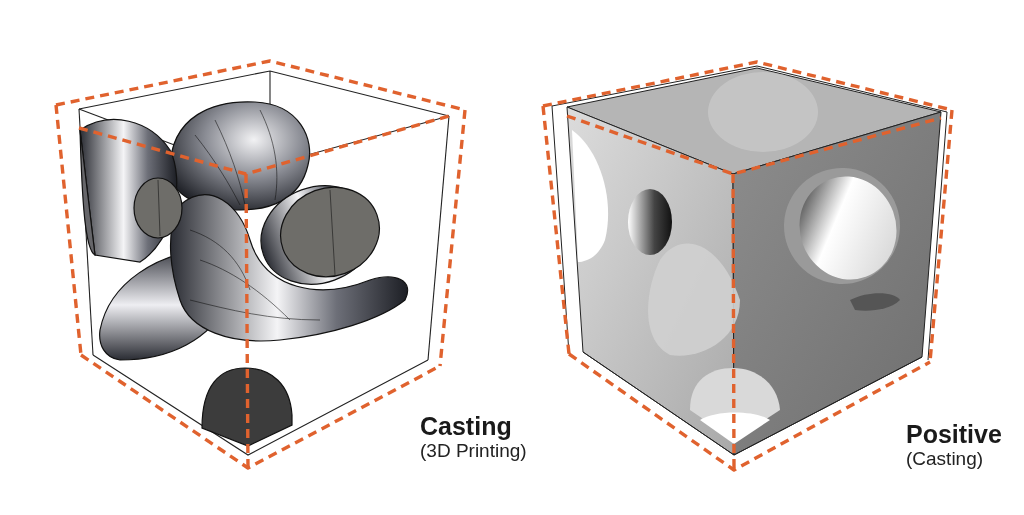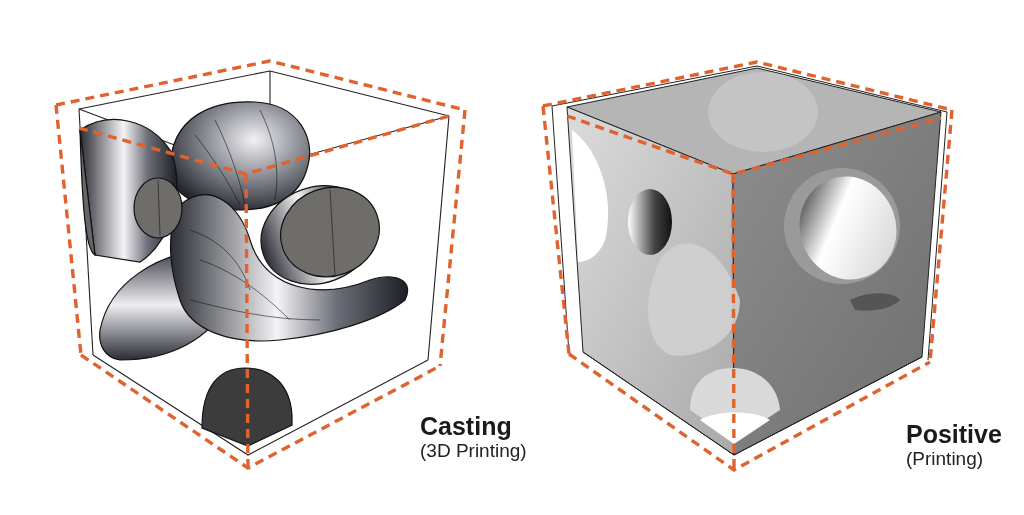--- a/index.html
+++ b/index.html
@@ -142,14 +142,14 @@
   </g>
 </svg>
 
 <div class="label" id="label-negative">
   <span class="title">Casting</span>
   <span class="sub">(3D Printing)</span>
 </div>
 
 <div class="label" id="label-positive">
   <span class="title">Positive</span>
-  <span class="sub">(Printing)</span>
+  <span class="sub">(Casting)</span>
 </div>
 
 </body></html>

